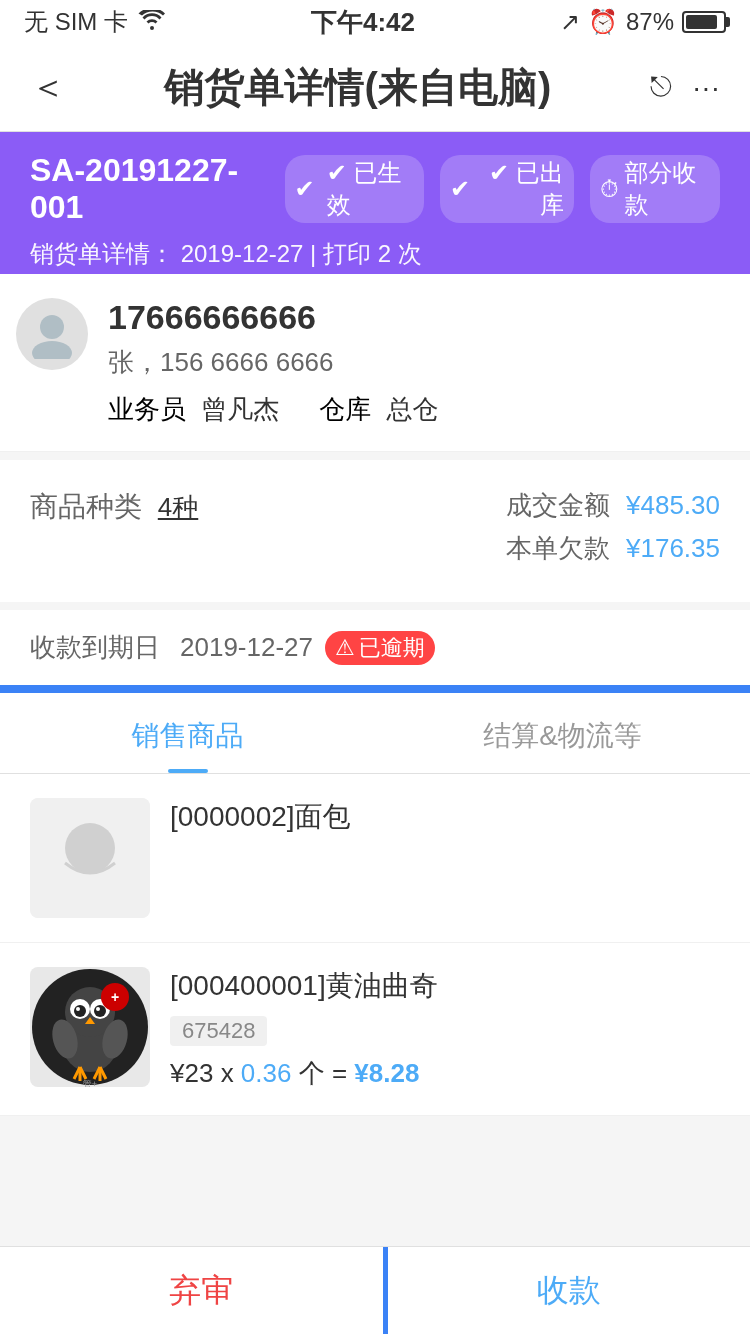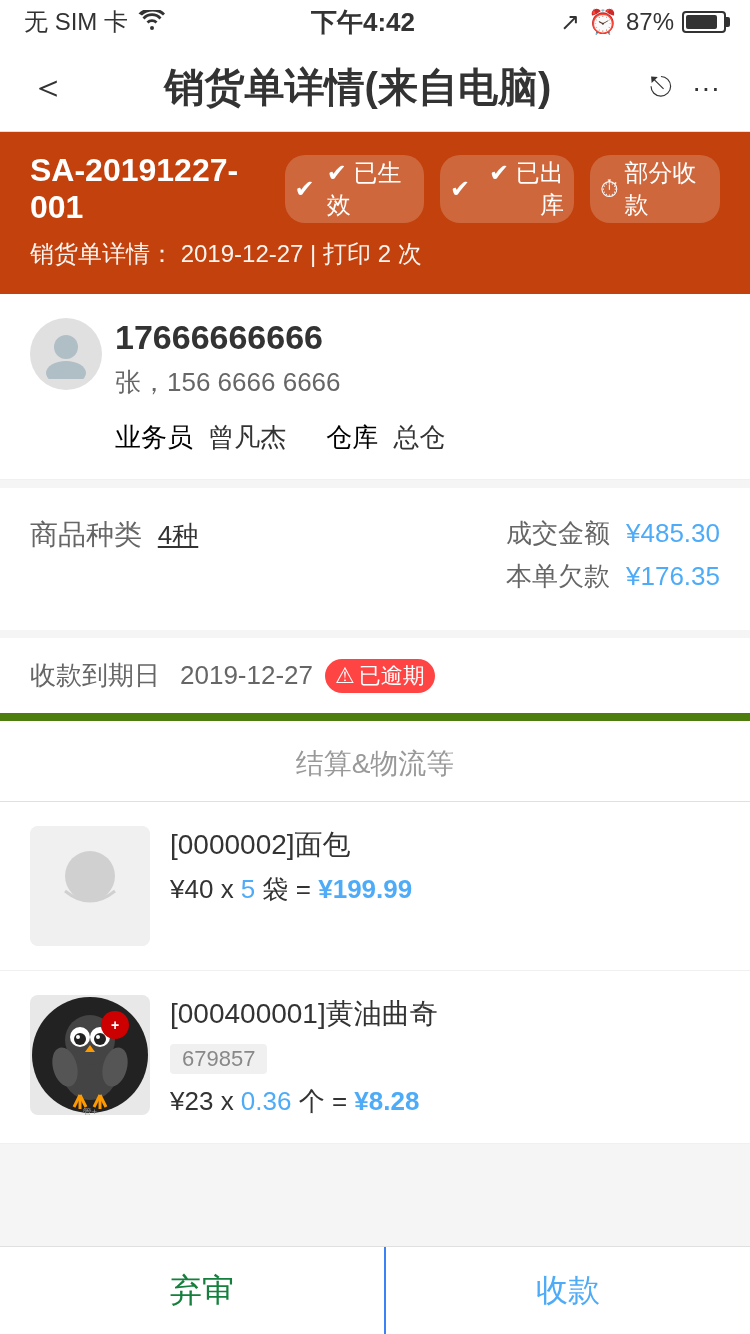--- a/index.html
+++ b/index.html
@@ -47,22 +47,22 @@
       padding: 0 30px;
       border-bottom: 1px solid #e0e0e0;
     }
     .nav-back { font-size: 36px; color: #333; cursor: pointer; }
     .nav-title { font-size: 40px; font-weight: 600; color: #333; }
     .nav-actions { display: flex; align-items: center; gap: 20px; }
     .nav-action-icon { font-size: 28px; color: #333; cursor: pointer; }
 
     
     .header-blue {
-      background: #c2410c;
-      padding: 20px 30px 24px;
+      background: #8b5cf6;
+      padding: 20px 30px 4px;
       color: #fff;
     }
     .header-row1 {
       display: flex;
       align-items: center;
       gap: 16px;
       margin-bottom: 12px;
     }
     .order-id { font-size: 32px; font-weight: 700; }
     .badge {
@@ -70,36 +70,36 @@
       font-size: 24px;
       background: rgba(255,255,255,0.2);
       padding: 2px 10px;
       border-radius: 20px;
     }
     .header-row2 { font-size: 24px; opacity: 0.95; }
 
     
     .customer-section {
       background: #fff;
-      padding: 24px 30px;
+      padding: 24px 16px;
       display: flex;
       align-items: flex-start;
-      gap: 13px;
+      gap: 20px;
       border-bottom: 1px solid #f0f0f0;
     }
     .avatar {
       width: 72px; height: 72px; border-radius: 50%;
       background: #e0e0e0;
       display: flex; align-items: center; justify-content: center;
       overflow: hidden; flex-shrink: 0;
     }
     .avatar svg { width: 50px; height: 50px; }
     .customer-info { flex: 1; }
     .customer-phone { font-size: 34px; font-weight: 600; color: #333; margin-bottom: 8px; }
-    .customer-name { font-size: 26px; color: #666; margin-bottom: 20px; }
+    .customer-name { font-size: 26px; color: #666; margin-bottom: 12px; }
     .customer-meta {
       display: flex; align-items: center; gap: 40px;
       font-size: 26px; color: #666;
     }
     .meta-label { color: #000000; }
     .meta-value { color: #333; }
 
     
     .stats-section {
       background: #fff;
@@ -122,21 +122,21 @@
       margin-bottom: 8px;
       font-size: 26px;
     }
     .stats-item-label { color: #666; }
     .stats-item-value { color: #4dabf7; font-weight: 500; }
 
     
     .due-section {
       background: #fff;
       padding: 20px 30px;
-      border-bottom: 8px solid #4d7c0f;
+      border-bottom: 8px solid #3b82f6;
       font-size: 26px;
       color: #666;
       display: flex;
       align-items: center;
       gap: 12px;
     }
     .overdue-badge {
       background: #ff4444;
       color: #fff;
       font-size: 22px;
@@ -219,21 +219,21 @@
       border-top: 1px solid #e0e0e0;
     }
     .bottom-btn {
       flex: 1;
       display: flex;
       align-items: center;
       justify-content: center;
       font-size: 32px;
       cursor: pointer;
     }
-    .bottom-btn.cancel { color: #15803d; border-right: 2px solid #3b82f6; margin-left: 20px; }
+    .bottom-btn.cancel { color: #ef4444; border-right: 5px solid #3b82f6; margin-left: 20px; }
     .bottom-btn.confirm { color: #4dabf7; }
 
     
     .scrollable { padding-bottom: 88px; }
   </style>
 </head>
 <body>
 
 <div class="status-bar">
   <div class="status-left">
@@ -338,47 +338,42 @@
   <div class="due-section">
     <span>收款到期日</span>
     <span style="margin-left:8px;">2019-12-27</span>
     <span class="overdue-badge">
       <span>⚠</span>
       <span>已逾期</span>
     </span>
   </div>
 
   <div class="tabs">
+    <div class="tab active">
+      <span>销售商品</span>
+    </div>
     <div class="tab inactive">
       <span>结算&amp;物流等</span>
     </div>
   </div>
 
   <div class="product-list">
 
     <div class="product-item">
       <div class="product-image">
         <svg viewBox="0 0 120 120" width="120" height="120">
           <rect width="120" height="120" fill="#f0f0f0" rx="8"></rect>
           <circle cx="60" cy="50" r="25" fill="#d0d0d0"></circle>
           <path d="M35 65 Q60 85 85 65" stroke="#d0d0d0" stroke-width="3" fill="none"></path>
         </svg>
       </div>
       <div class="product-info">
         <div class="product-name">
           <span>[0000002]面包</span>
         </div>
-        <div class="product-price">
-          <span>¥40</span>
-          <span> x </span>
-          <span class="product-qty">5</span>
-          <span>袋</span>
-          <span> = </span>
-          <span class="product-total">¥199.99</span>
-        </div>
       </div>
     </div>
 
     <div class="product-item">
       <div class="product-image owl-image">
 
         <svg viewBox="0 0 120 120" width="120" height="120">
           <circle cx="60" cy="60" r="58" fill="#222"></circle>
 
           <ellipse cx="60" cy="75" rx="28" ry="30" fill="#444"></ellipse>
@@ -408,21 +403,21 @@
           <text x="85" y="35" text-anchor="middle" fill="#fff" font-size="14" font-weight="bold">+</text>
 
           <text x="60" y="120" text-anchor="middle" fill="#999" font-size="9">管+</text>
         </svg>
       </div>
       <div class="product-info">
         <div class="product-name">
           <span>[000400001]黄油曲奇</span>
         </div>
         <div>
-          <span class="product-sku">679857</span>
+          <span class="product-sku">675428</span>
         </div>
         <div class="product-price">
           <span>¥23</span>
           <span> x </span>
           <span class="product-qty">0.36</span>
           <span>个</span>
           <span> = </span>
           <span class="product-total">¥8.28</span>
         </div>
       </div>

